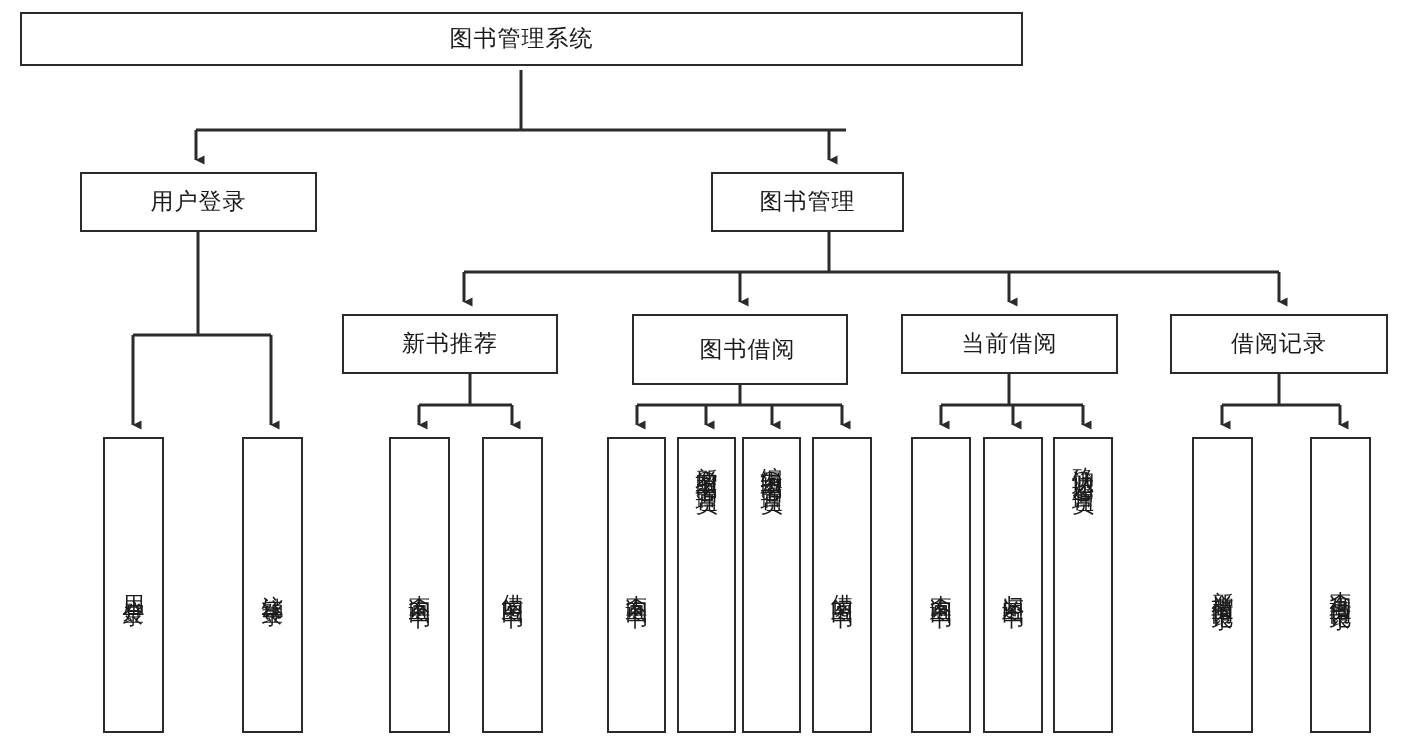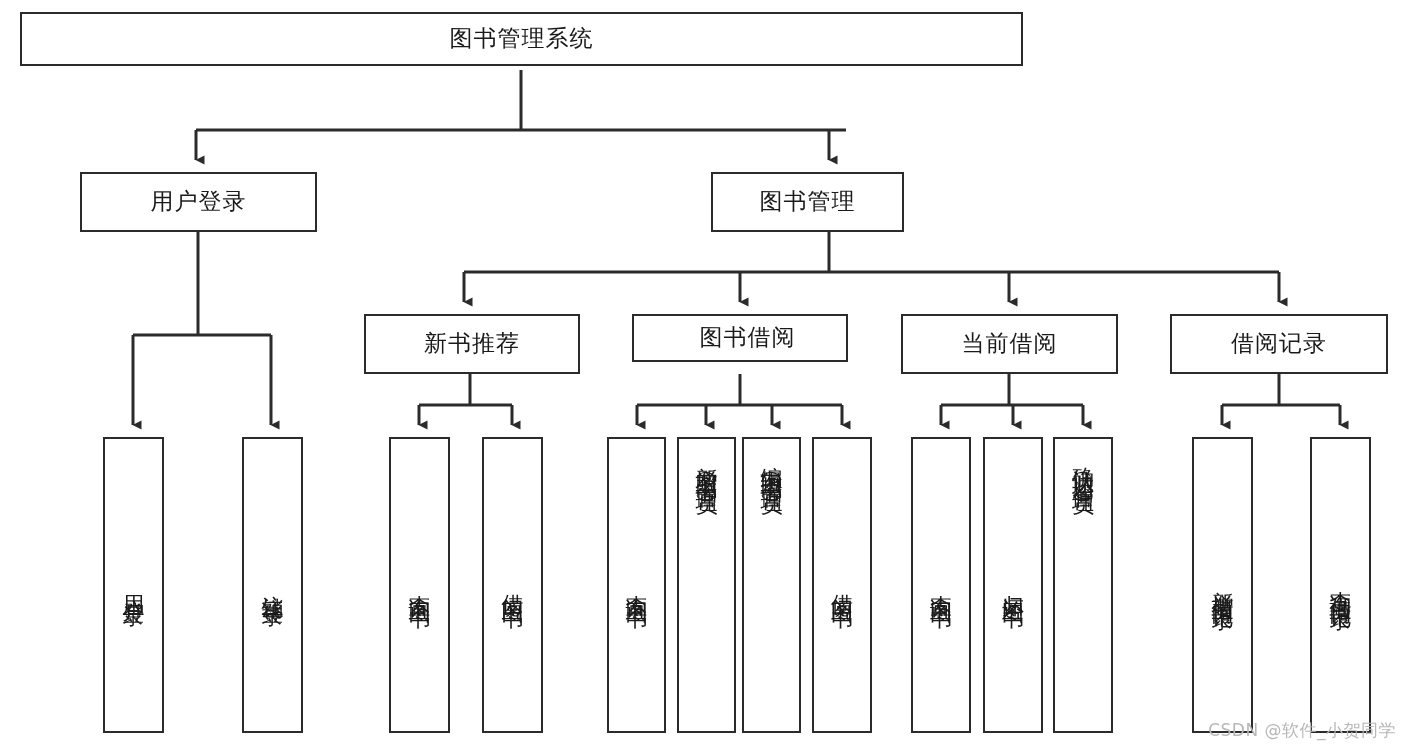--- a/index.html
+++ b/index.html
@@ -137,24 +137,24 @@
     <span class="node-label">图书管理系统</span>
   </div>
 
   <div class="node" style="left: 80px; top: 172px; width: 237px; height: 60px;">
     <span class="node-label">用户登录</span>
   </div>
   <div class="node" style="left: 711px; top: 172px; width: 193px; height: 60px;">
     <span class="node-label">图书管理</span>
   </div>
 
-  <div class="node" style="left: 364px; top: 314px; width: 216px; height: 60px;">
+  <div class="node" style="left: 342px; top: 314px; width: 216px; height: 60px;">
     <span class="node-label">新书推荐</span>
   </div>
-  <div class="node" style="left: 632px; top: 314px; width: 216px; height: 48px; padding-left: 15px;">
+  <div class="node" style="left: 632px; top: 314px; width: 216px; height: 71px; padding-left: 15px;">
     <span class="node-label">图书借阅</span>
   </div>
   <div class="node" style="left: 1170px; top: 314px; width: 218px; height: 60px;">
     <span class="node-label">借阅记录</span>
   </div>
   <div class="node" style="left: 901px; top: 314px; width: 217px; height: 60px;">
     <span class="node-label">当前借阅</span>
   </div>
 
   <div class="node vertical centered" style="left: 103px; top: 437px; width: 61px; height: 296px;">
@@ -190,15 +190,14 @@
   <div class="node vertical" style="left: 1053px; top: 437px; width: 60px; height: 296px;">
     <span class="node-label">确认归还（管理员）</span>
   </div>
   <div class="node vertical centered" style="left: 1192px; top: 437px; width: 61px; height: 296px;">
     <span class="node-label">新增借阅记录</span>
   </div>
   <div class="node vertical centered" style="left: 1310px; top: 437px; width: 61px; height: 296px;">
     <span class="node-label">查询借阅记录</span>
   </div>
 
-  <div id="watermark">CSDN @软件_小贺同学</div>
 
 </div>
 
 </body></html>

